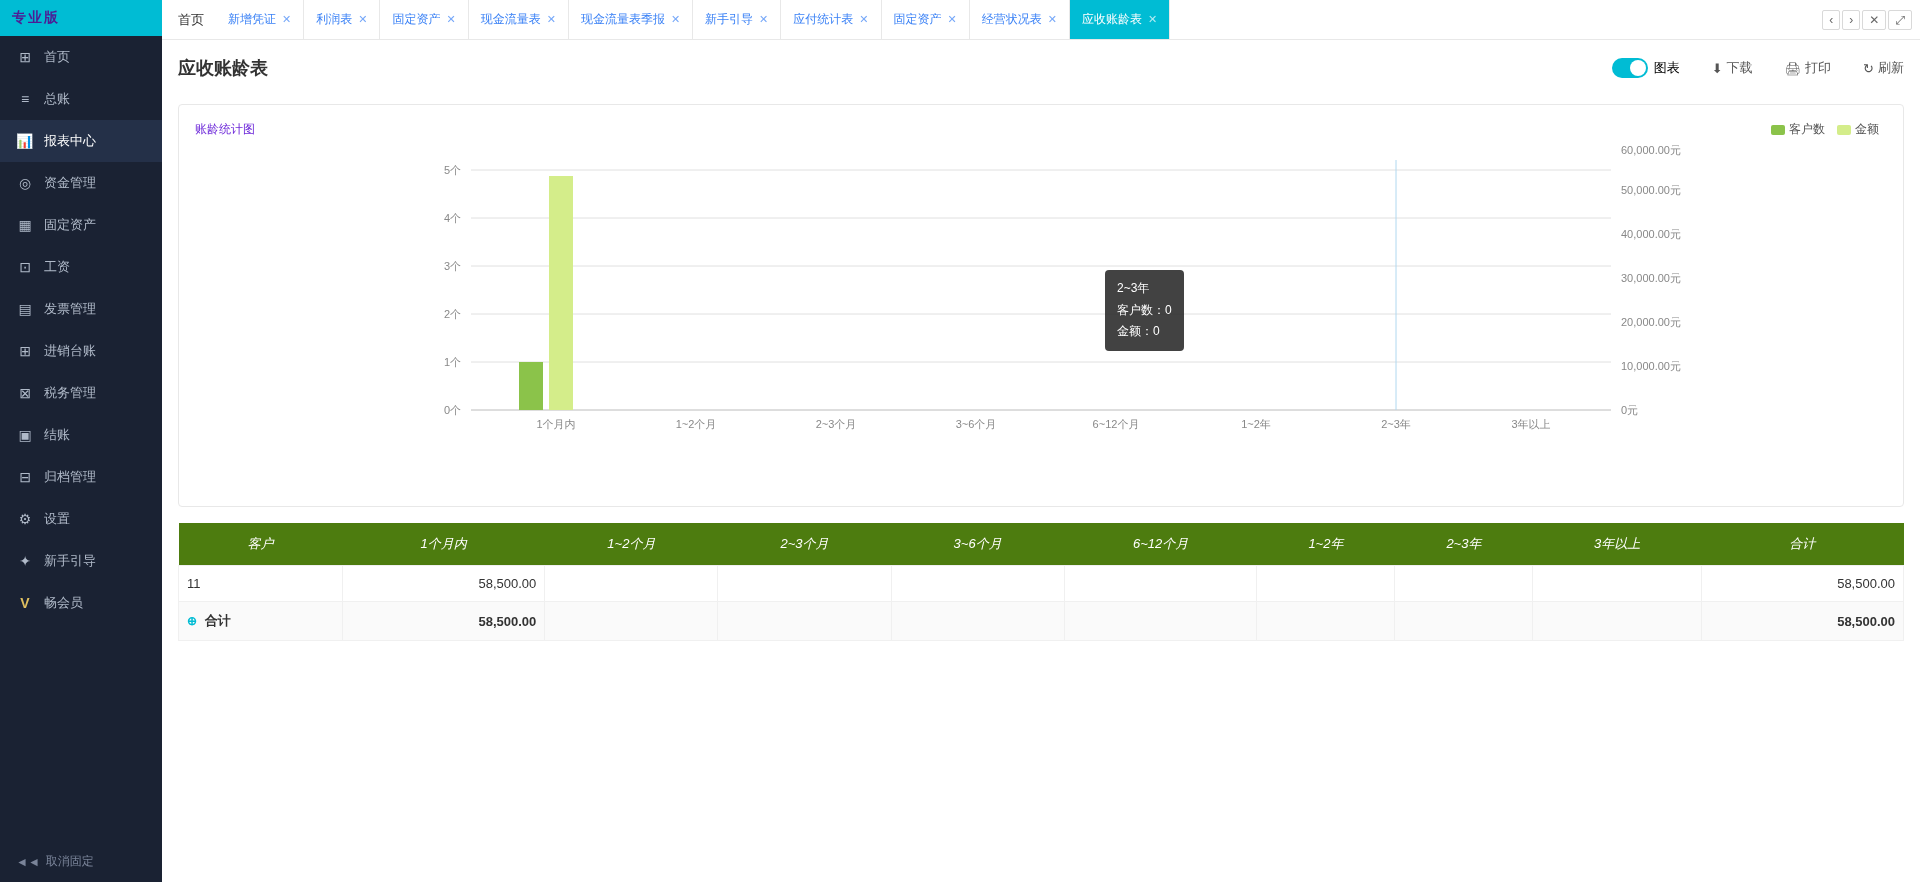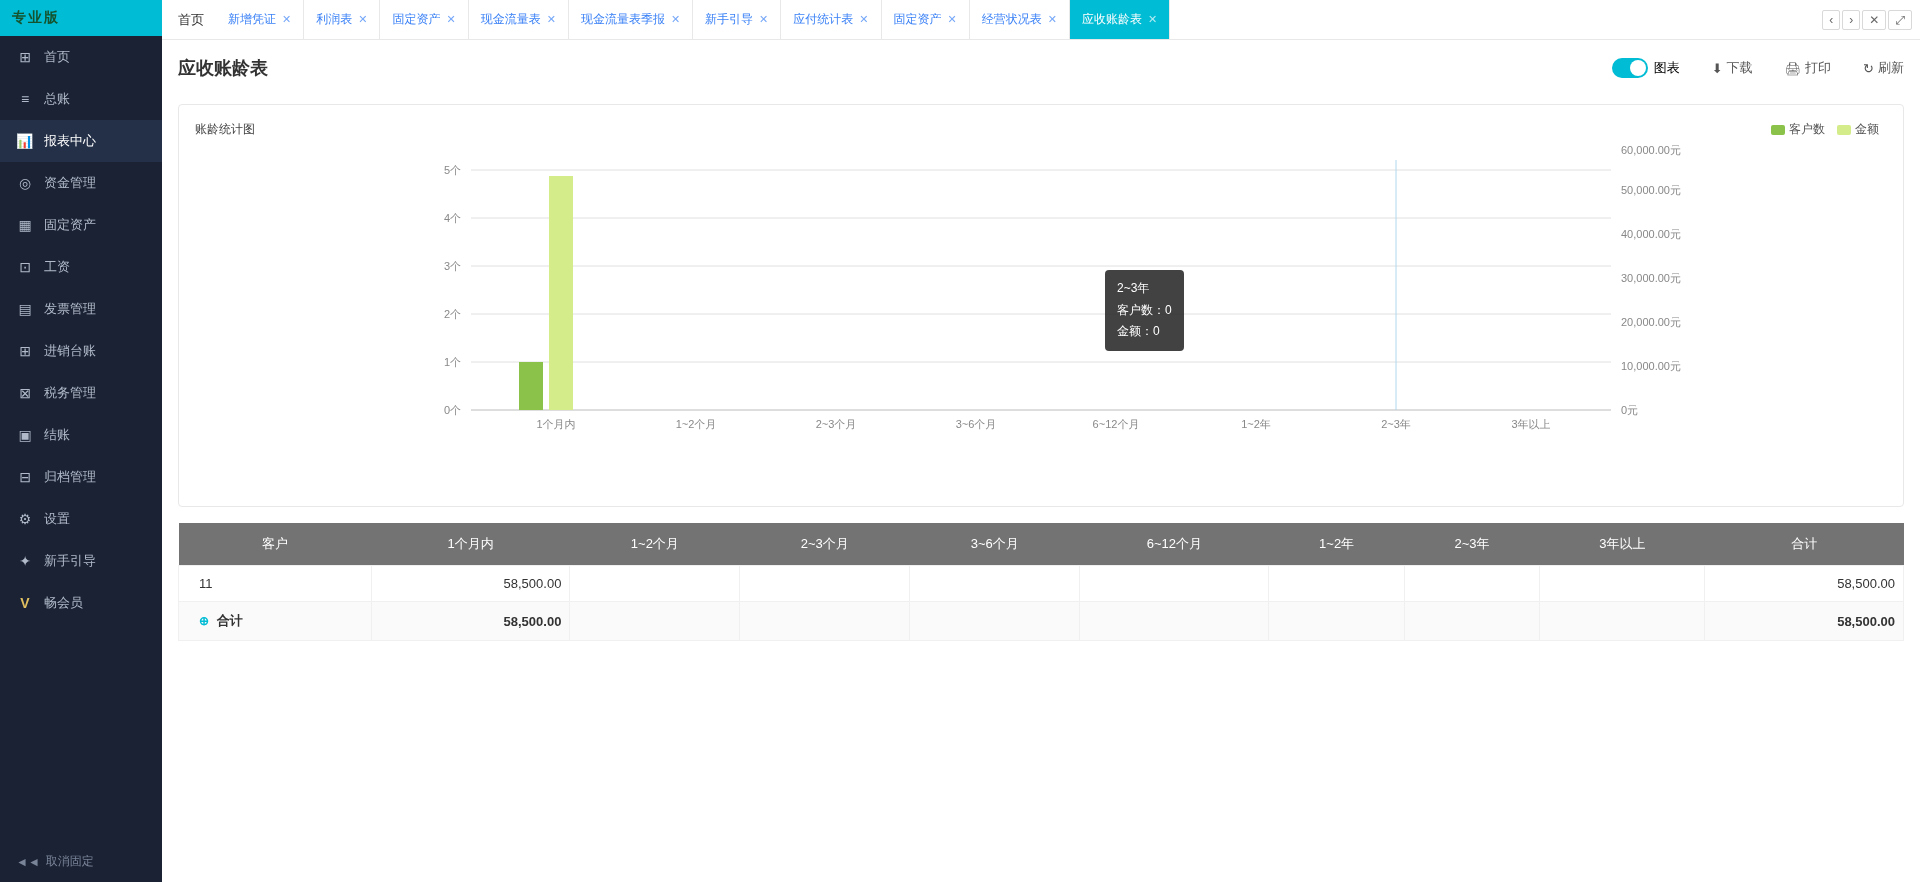--- a/index.html
+++ b/index.html
@@ -16,21 +16,21 @@
       height: 100%;
     }
     .sidebar-logo {
       background: #00bcd4;
       height: 36px;
       display: flex;
       align-items: center;
       padding: 0 12px;
       font-size: 14px;
       font-weight: bold;
-      color: #14532d;
+      color: #4c1d95;
       letter-spacing: 2px;
     }
     .sidebar-item {
       display: flex;
       align-items: center;
       padding: 12px 16px;
       cursor: pointer;
       gap: 10px;
       font-size: 13px;
       color: #b0bac9;
@@ -163,21 +163,21 @@
     .chart-container {
       background: #fff;
       border: 1px solid #e8e8e8;
       border-radius: 4px;
       padding: 16px;
       margin-bottom: 16px;
       position: relative;
     }
     .chart-title {
       font-size: 12px;
-      color: #404040;
+      color: #6d28d9;
       margin-bottom: 12px;
     }
     .chart-legend {
       position: absolute;
       top: 16px;
       right: 24px;
       display: flex;
       align-items: center;
       gap: 12px;
       font-size: 12px;
@@ -201,40 +201,41 @@
       position: relative;
     }
 
     
     .data-table {
       width: 100%;
       border-collapse: collapse;
       font-size: 13px;
     }
     .data-table thead tr {
-      background: #737373;
+      background: #4d7c0f;
       color: #fff;
+      font-style: italic;
     }
     .data-table thead th {
       padding: 12px 8px;
       text-align: center;
       font-weight: normal;
       border: none;
     }
     .data-table tbody tr {
       background: #fff;
       border-bottom: 1px solid #f0f0f0;
     }
     .data-table tbody td {
       padding: 10px 8px;
       text-align: right;
       border: 1px solid #f0f0f0;
       color: #333;
     }
-    .data-table tbody td:first-child { text-align: left; padding-left: 20px; }
+    .data-table tbody td:first-child { text-align: left; padding-left: 8px; }
     .data-table .total-row td {
       font-weight: bold;
       background: #fafafa;
     }
     .total-icon {
       color: #00bcd4;
       margin-right: 4px;
       font-size: 12px;
     }
 

